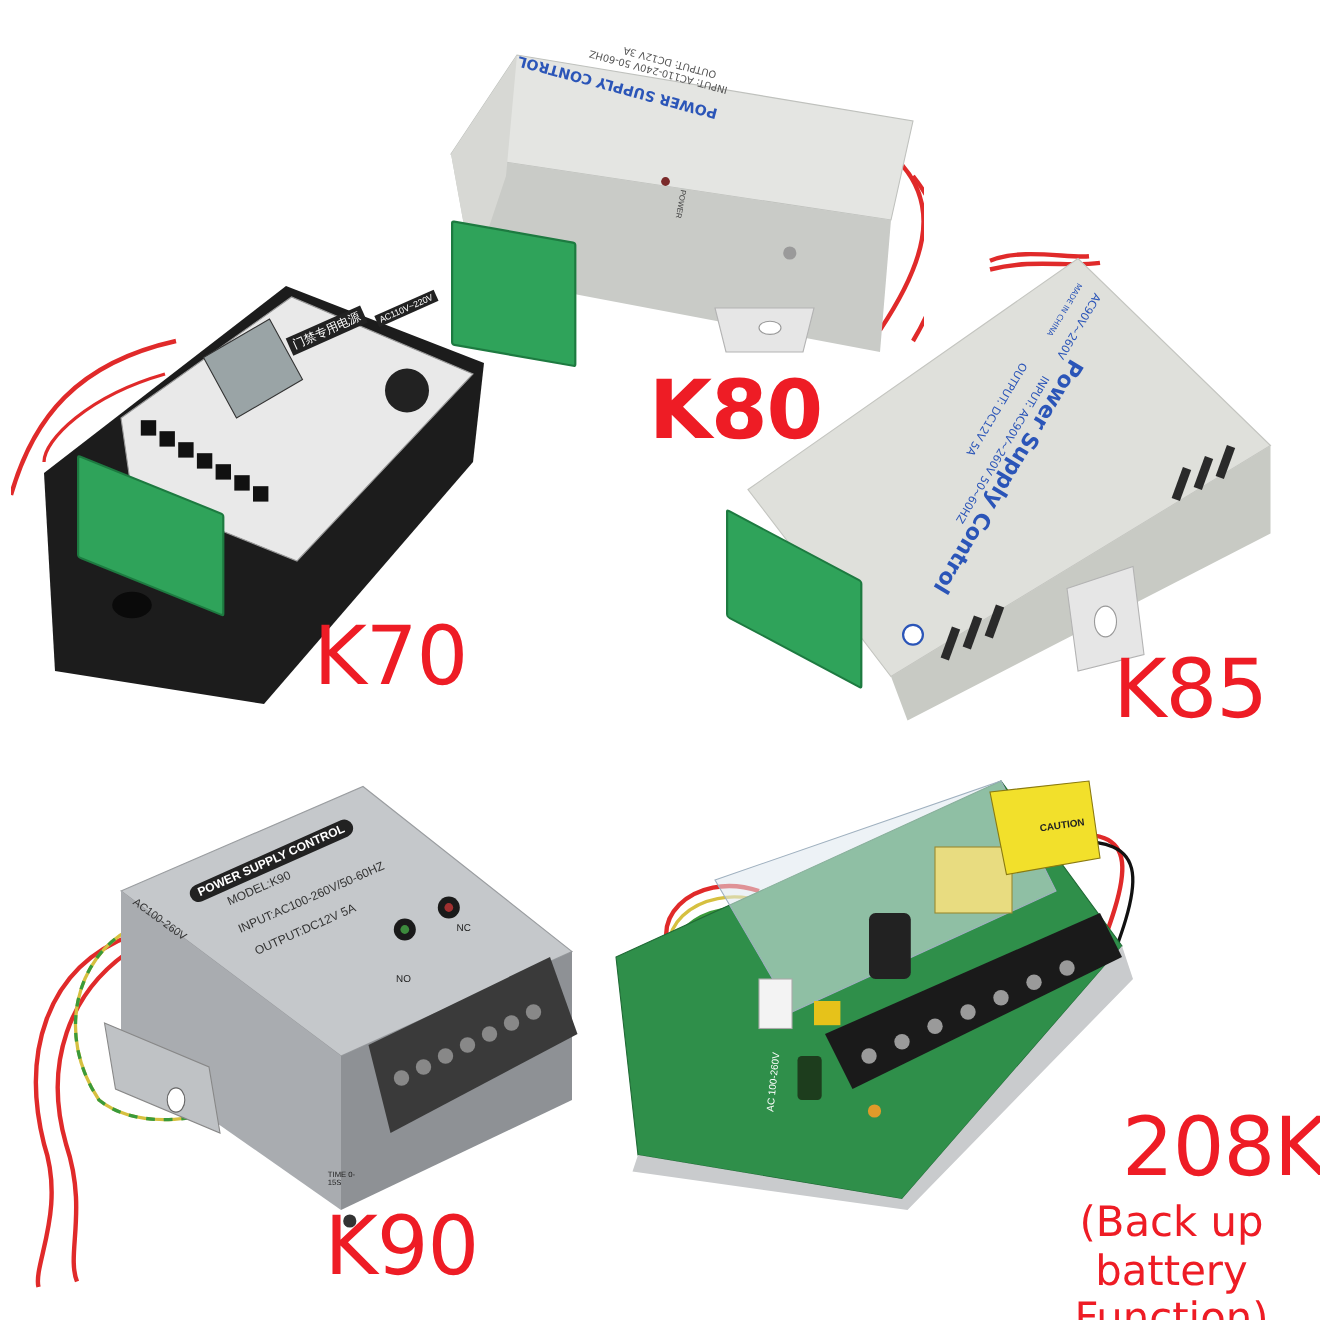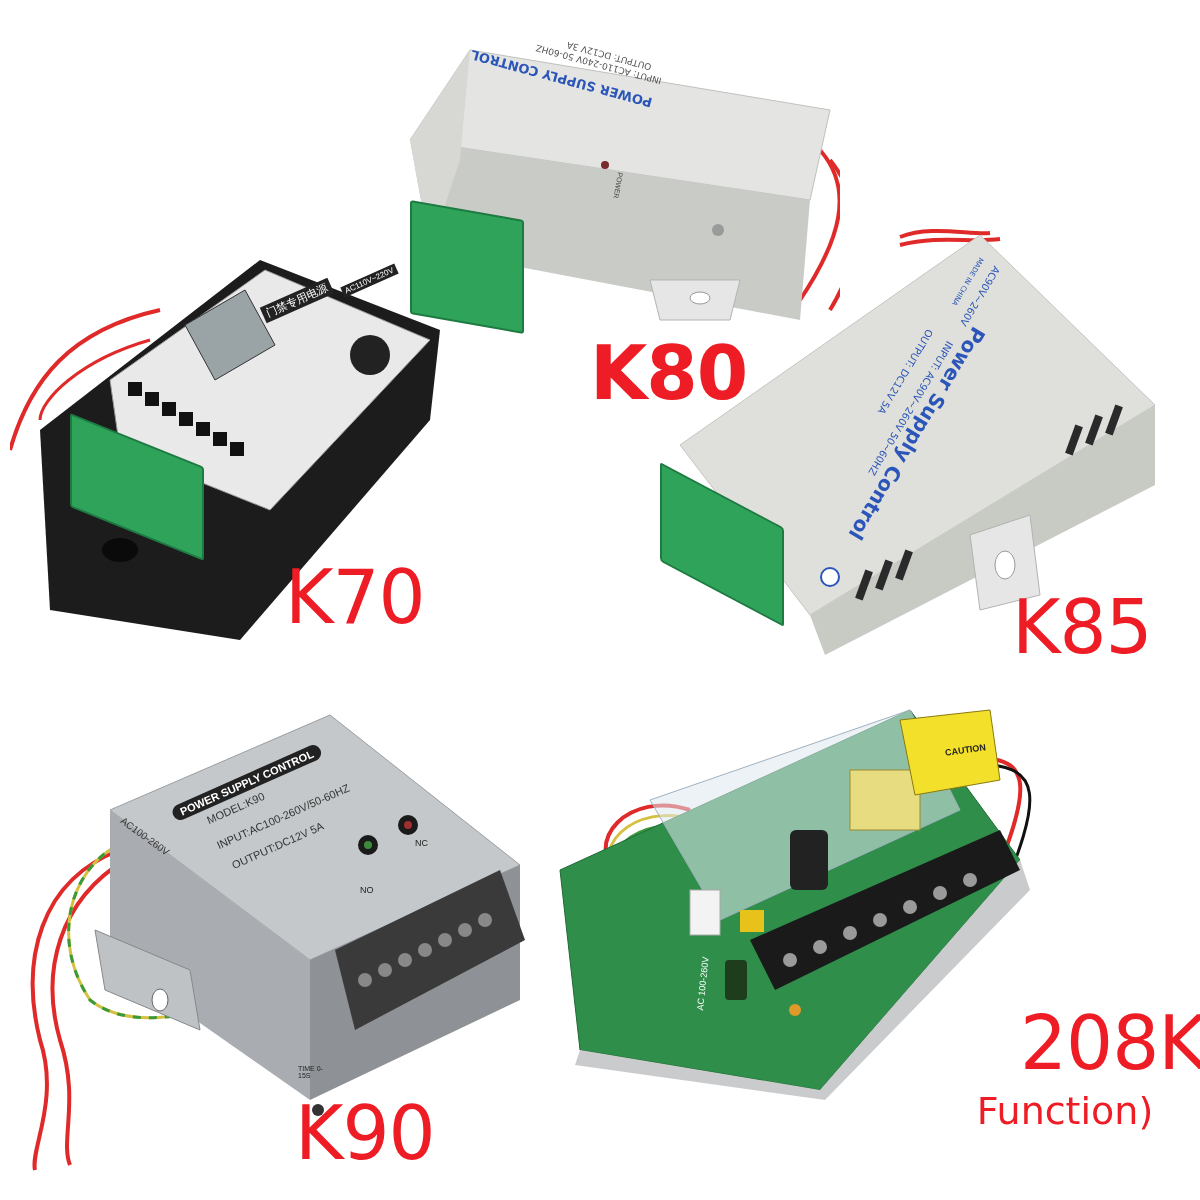--- a/index.html
+++ b/index.html
@@ -181,14 +181,15 @@
     <rect x="170" y="200" width="30" height="45" fill="#f3f3f3" stroke="#aaa"></rect>
 
     <rect x="220" y="220" width="24" height="22" fill="#e6c21a"></rect>
     <circle cx="275" cy="320" r="6" fill="#e09a2a"></circle>
   </svg>
   <div class="abs" style="left:425px;top:55px;font-size:9px;font-weight:bold;color:#222;transform:rotate(-8deg);">CAUTION</div>
   <div class="abs" style="left:175px;top:320px;font-size:9px;color:#fff;transform:rotate(-84deg);transform-origin:left top;white-space:nowrap;">AC 100-260V</div>
 </div>
 <div class="abs label big" style="left:1020px;top:1006px;">208K</div>
 <div class="abs label sub" style="left:930px;top:1090px;width:270px;">
+  <div>(Back up battery</div>
   <div>Function)</div>
 </div>
 
 </body></html>

